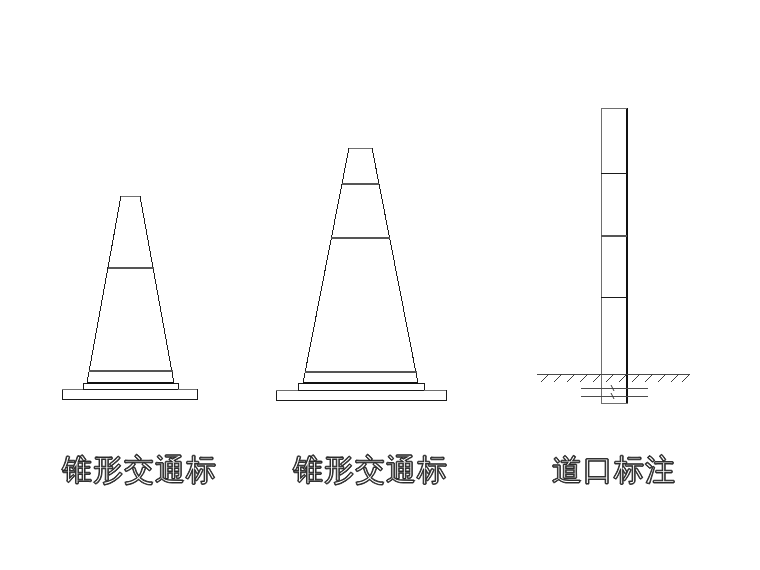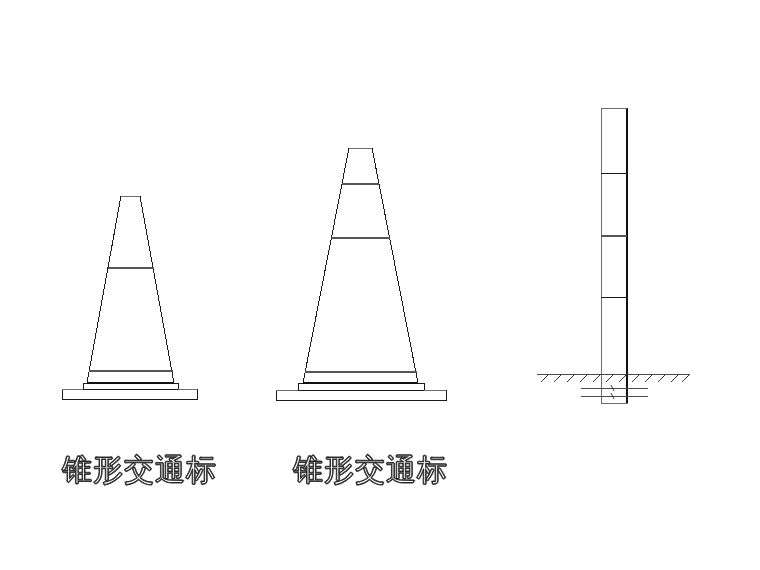--- a/index.html
+++ b/index.html
@@ -159,13 +159,14 @@
     <path class="cad-line-ground" d="M 581 396 L 648 396"></path>
     <path class="cad-line-hatch" d="M 611 385 L 614 391"></path>
     <path class="cad-line-hatch" d="M 611 393 L 614 399"></path>
   </g>
 
 </svg>
 
 <div class="caption-row">
   <div class="caption caption-1">锥形交通标</div>
   <div class="caption caption-2">锥形交通标</div>
+  <div class="caption caption-3">道口标注</div>
 </div>
 
 </body></html>

